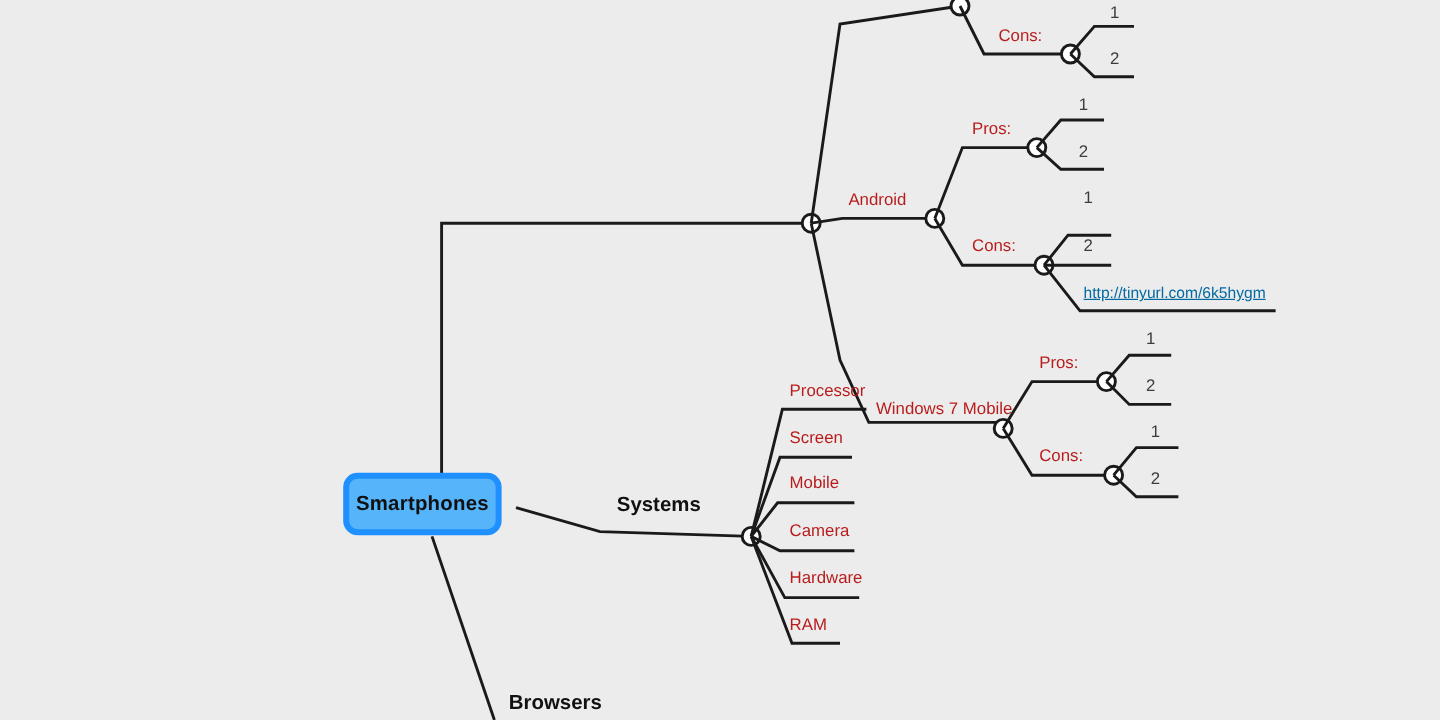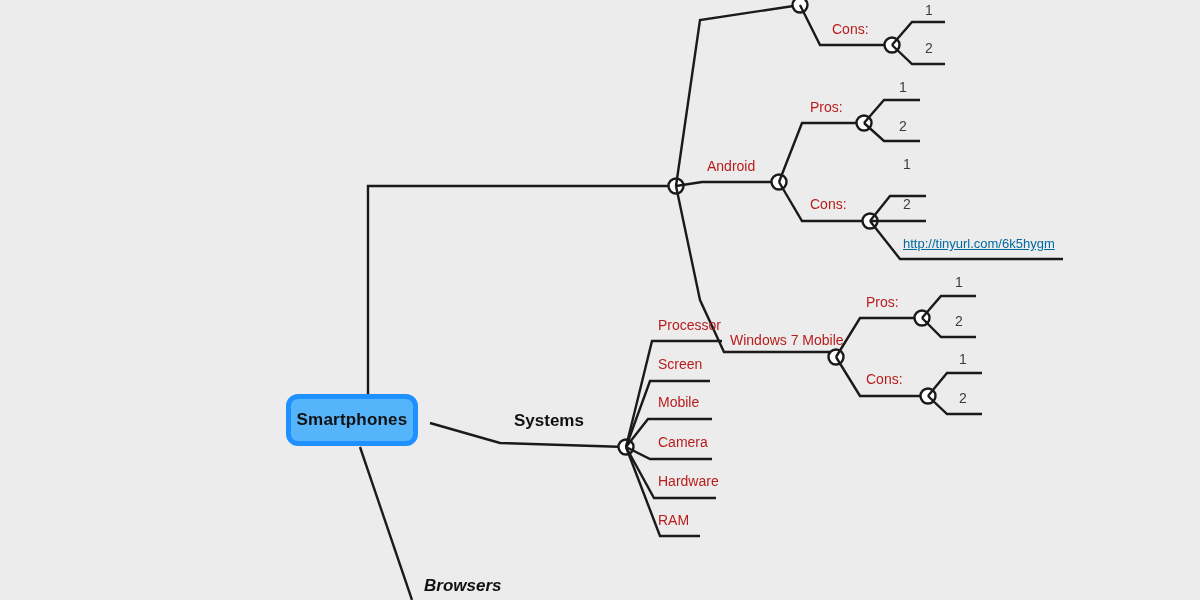--- a/index.html
+++ b/index.html
@@ -127,21 +127,21 @@
       <path d="M 626 447 L 660 536 L 700 536"></path>
 
     </g>
   </svg>
 
   <div id="root-node">
     <span id="root-label">Smartphones</span>
   </div>
 
   <div class="lbl bold" style="left:514px; top:412px;">Systems</div>
-  <div class="lbl bold" style="left:424px; top:577px;font-style:italic;">Browsers</div>
+  <div class="lbl bold" style="left:424px; top:577px;">Browsers</div>
 
   <div class="lbl" style="left:707px; top:159px;">Android</div>
   <div class="lbl" style="left:710px; top:333px;margin-left:20px;">Windows 7 Mobile</div>
 
   <div class="lbl" style="left:832px; top:22px;">Cons:</div>
   <div class="lbl num" style="left:925px; top:3px;">1</div>
   <div class="lbl num" style="left:925px; top:41px;">2</div>
 
   <div class="lbl" style="left:810px; top:100px;">Pros:</div>
   <div class="lbl num" style="left:899px; top:80px;">1</div>

